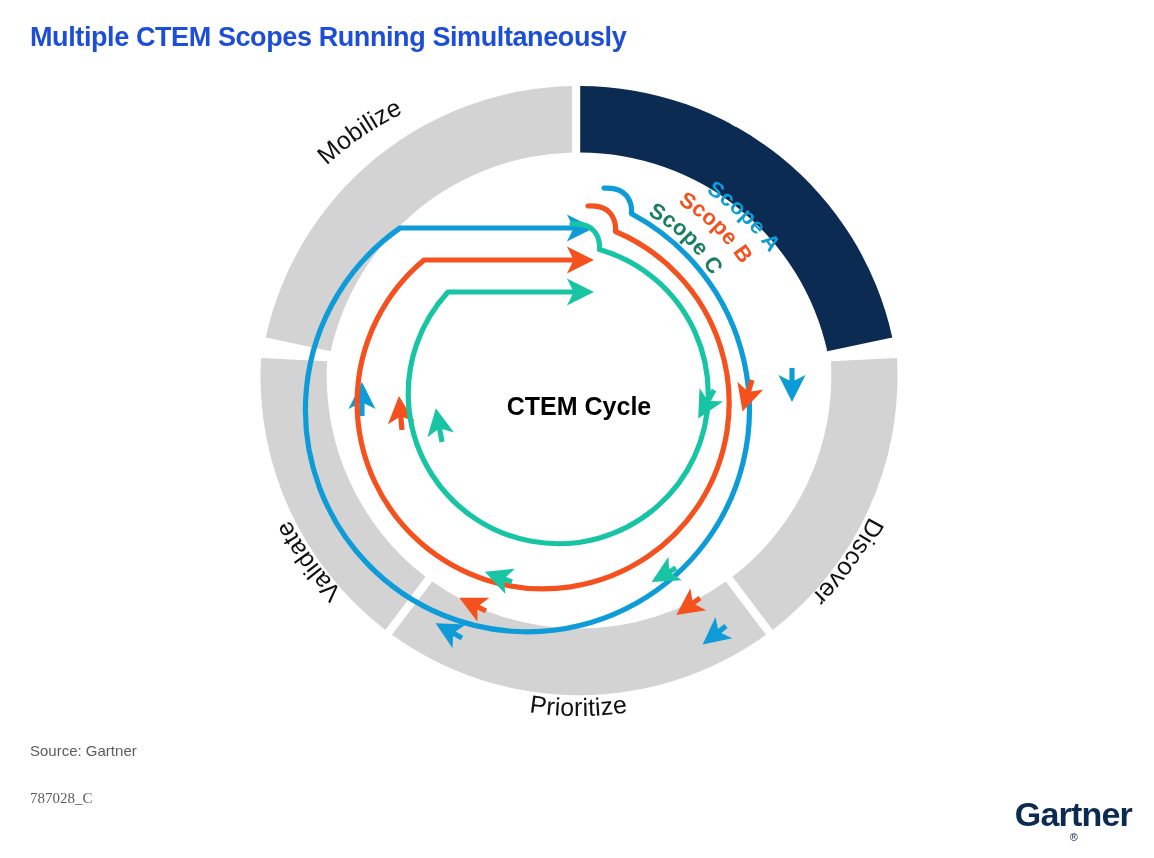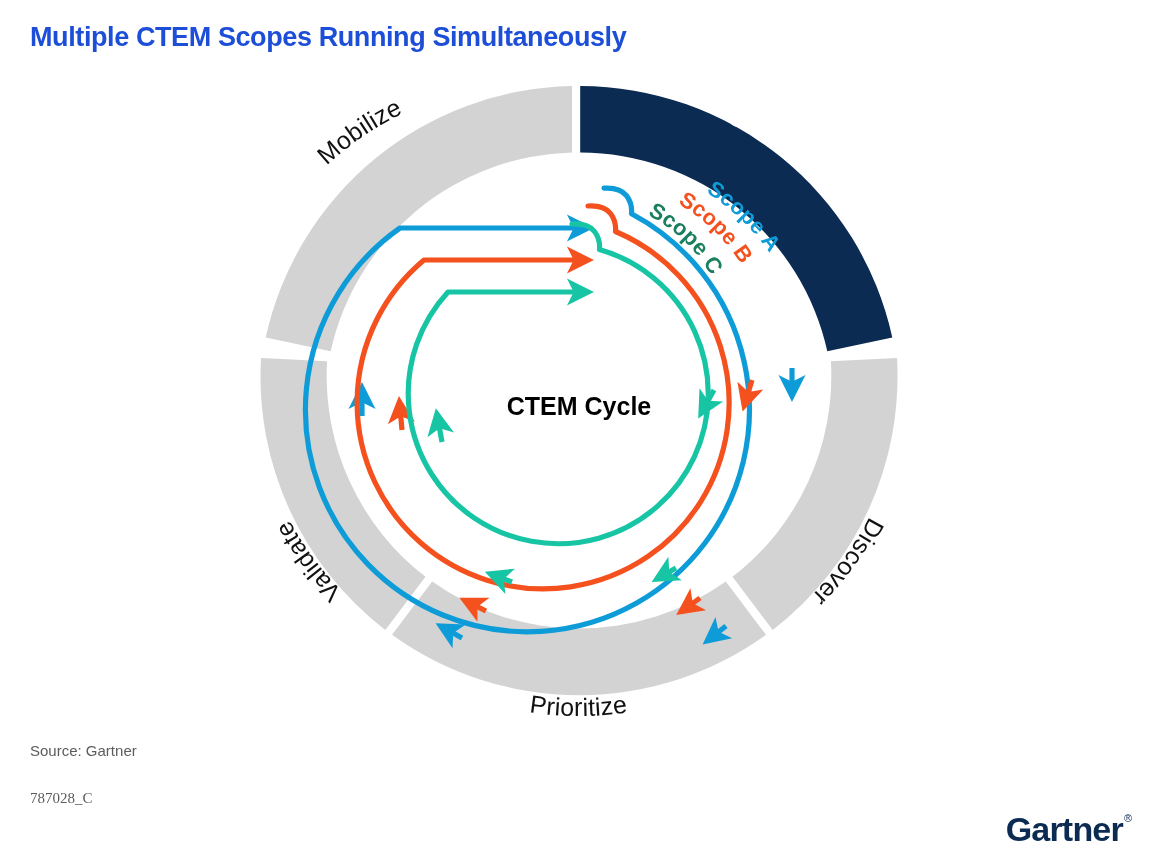--- a/index.html
+++ b/index.html
@@ -82,21 +82,22 @@
     color: #5c5c5c;
     font-family: Liberation Serif, serif;
     margin-top: 20px;
   }
 
   #brand-logo {
     position: absolute;
     right: 22px;
     bottom: 12px;
     display: flex;
-    align-items: flex-start;
+    align-items: center;
+    flex-direction: column;
   }
   #brand-logo .wordmark {
     font-family: "Liberation Sans", sans-serif;
     font-size: 34px;
     font-weight: bold;
     color: #0b2b52;
     letter-spacing: -0.8px;
     line-height: 1;
   }
   #brand-logo .regmark {

